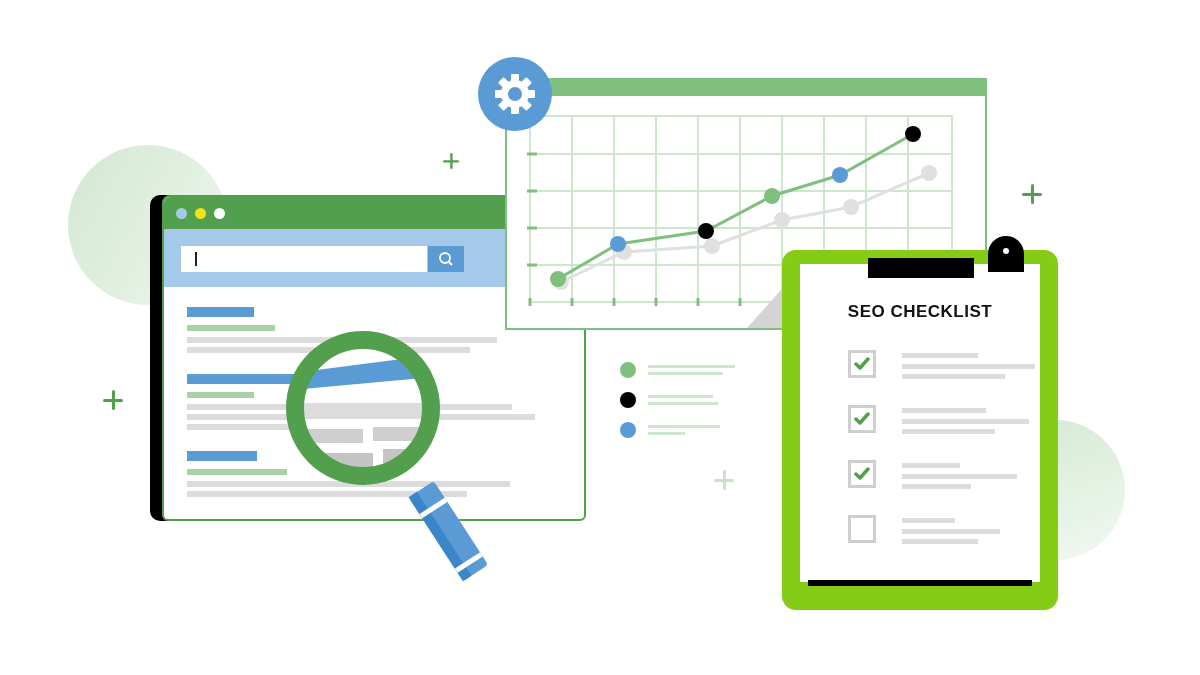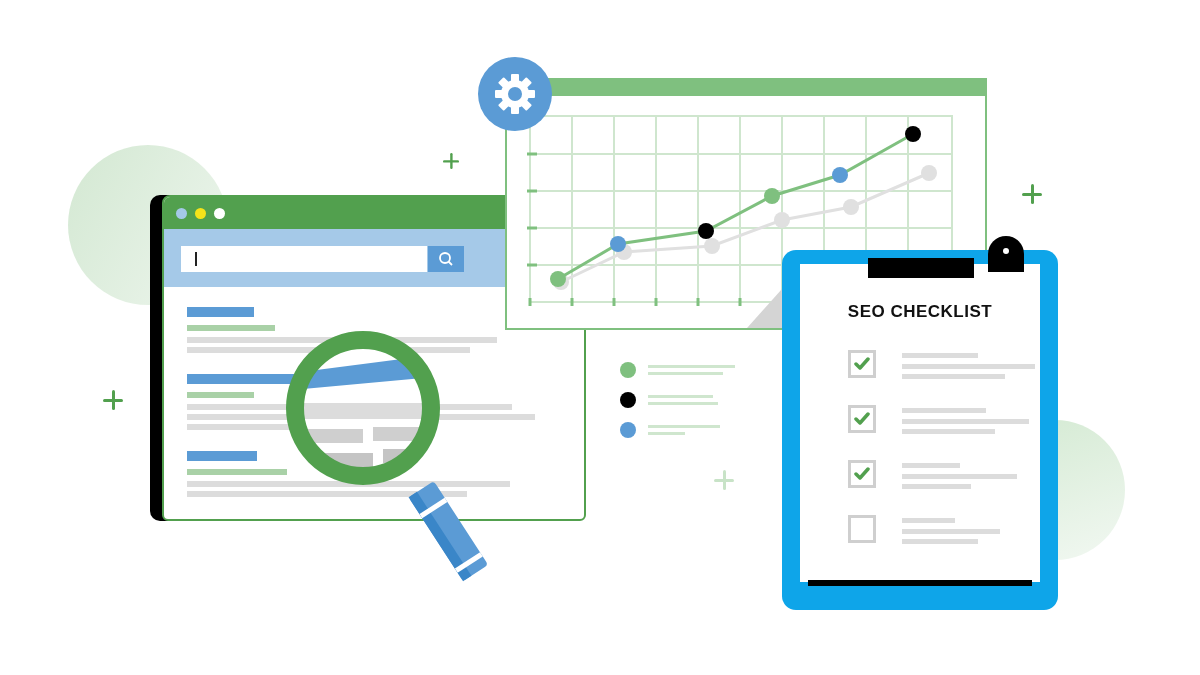--- a/index.html
+++ b/index.html
@@ -36,21 +36,21 @@
   .gear{left:478px;top:57px;width:74px;height:74px;border-radius:50%;background:#5b9bd5;display:flex;align-items:center;justify-content:center;}
 
   
   .shade{left:487px;top:198px;width:98px;height:158px;background:#d4d4d4;}
 
   
   .legend-dot{position:absolute;width:16px;height:16px;border-radius:50%;}
   .legend-line{position:absolute;height:3px;background:#cfe6ce;}
 
   
-  .clip{left:782px;top:250px;width:276px;height:360px;background:#0ea5e9;border-radius:14px;}
+  .clip{left:782px;top:250px;width:276px;height:360px;background:#84cc16;border-radius:14px;}
   .paper{position:absolute;left:18px;top:14px;width:240px;height:318px;background:#fff;}
   .paper-bottom{position:absolute;left:26px;top:330px;width:224px;height:6px;background:#000;}
   .clamp{position:absolute;left:86px;top:8px;width:106px;height:20px;background:#000;}
   .clamp-top{position:absolute;left:120px;top:-22px;width:36px;height:36px;border-radius:50% 50% 0 0;background:#000;}
   .clamp-hole{position:absolute;left:15px;top:12px;width:6px;height:6px;border-radius:50%;background:#fff;}
   .clip-title{position:absolute;left:0;top:38px;width:240px;text-align:center;font-weight:bold;font-size:17px;letter-spacing:0.5px;color:#111;}
   .cb{position:absolute;left:48px;width:28px;height:28px;border:3px solid #cfcfcf;box-sizing:border-box;background:#fff;}
   .cb svg{position:absolute;left:3px;top:3px;}
   .cl{position:absolute;height:5px;background:#dcdcdc;}
 

